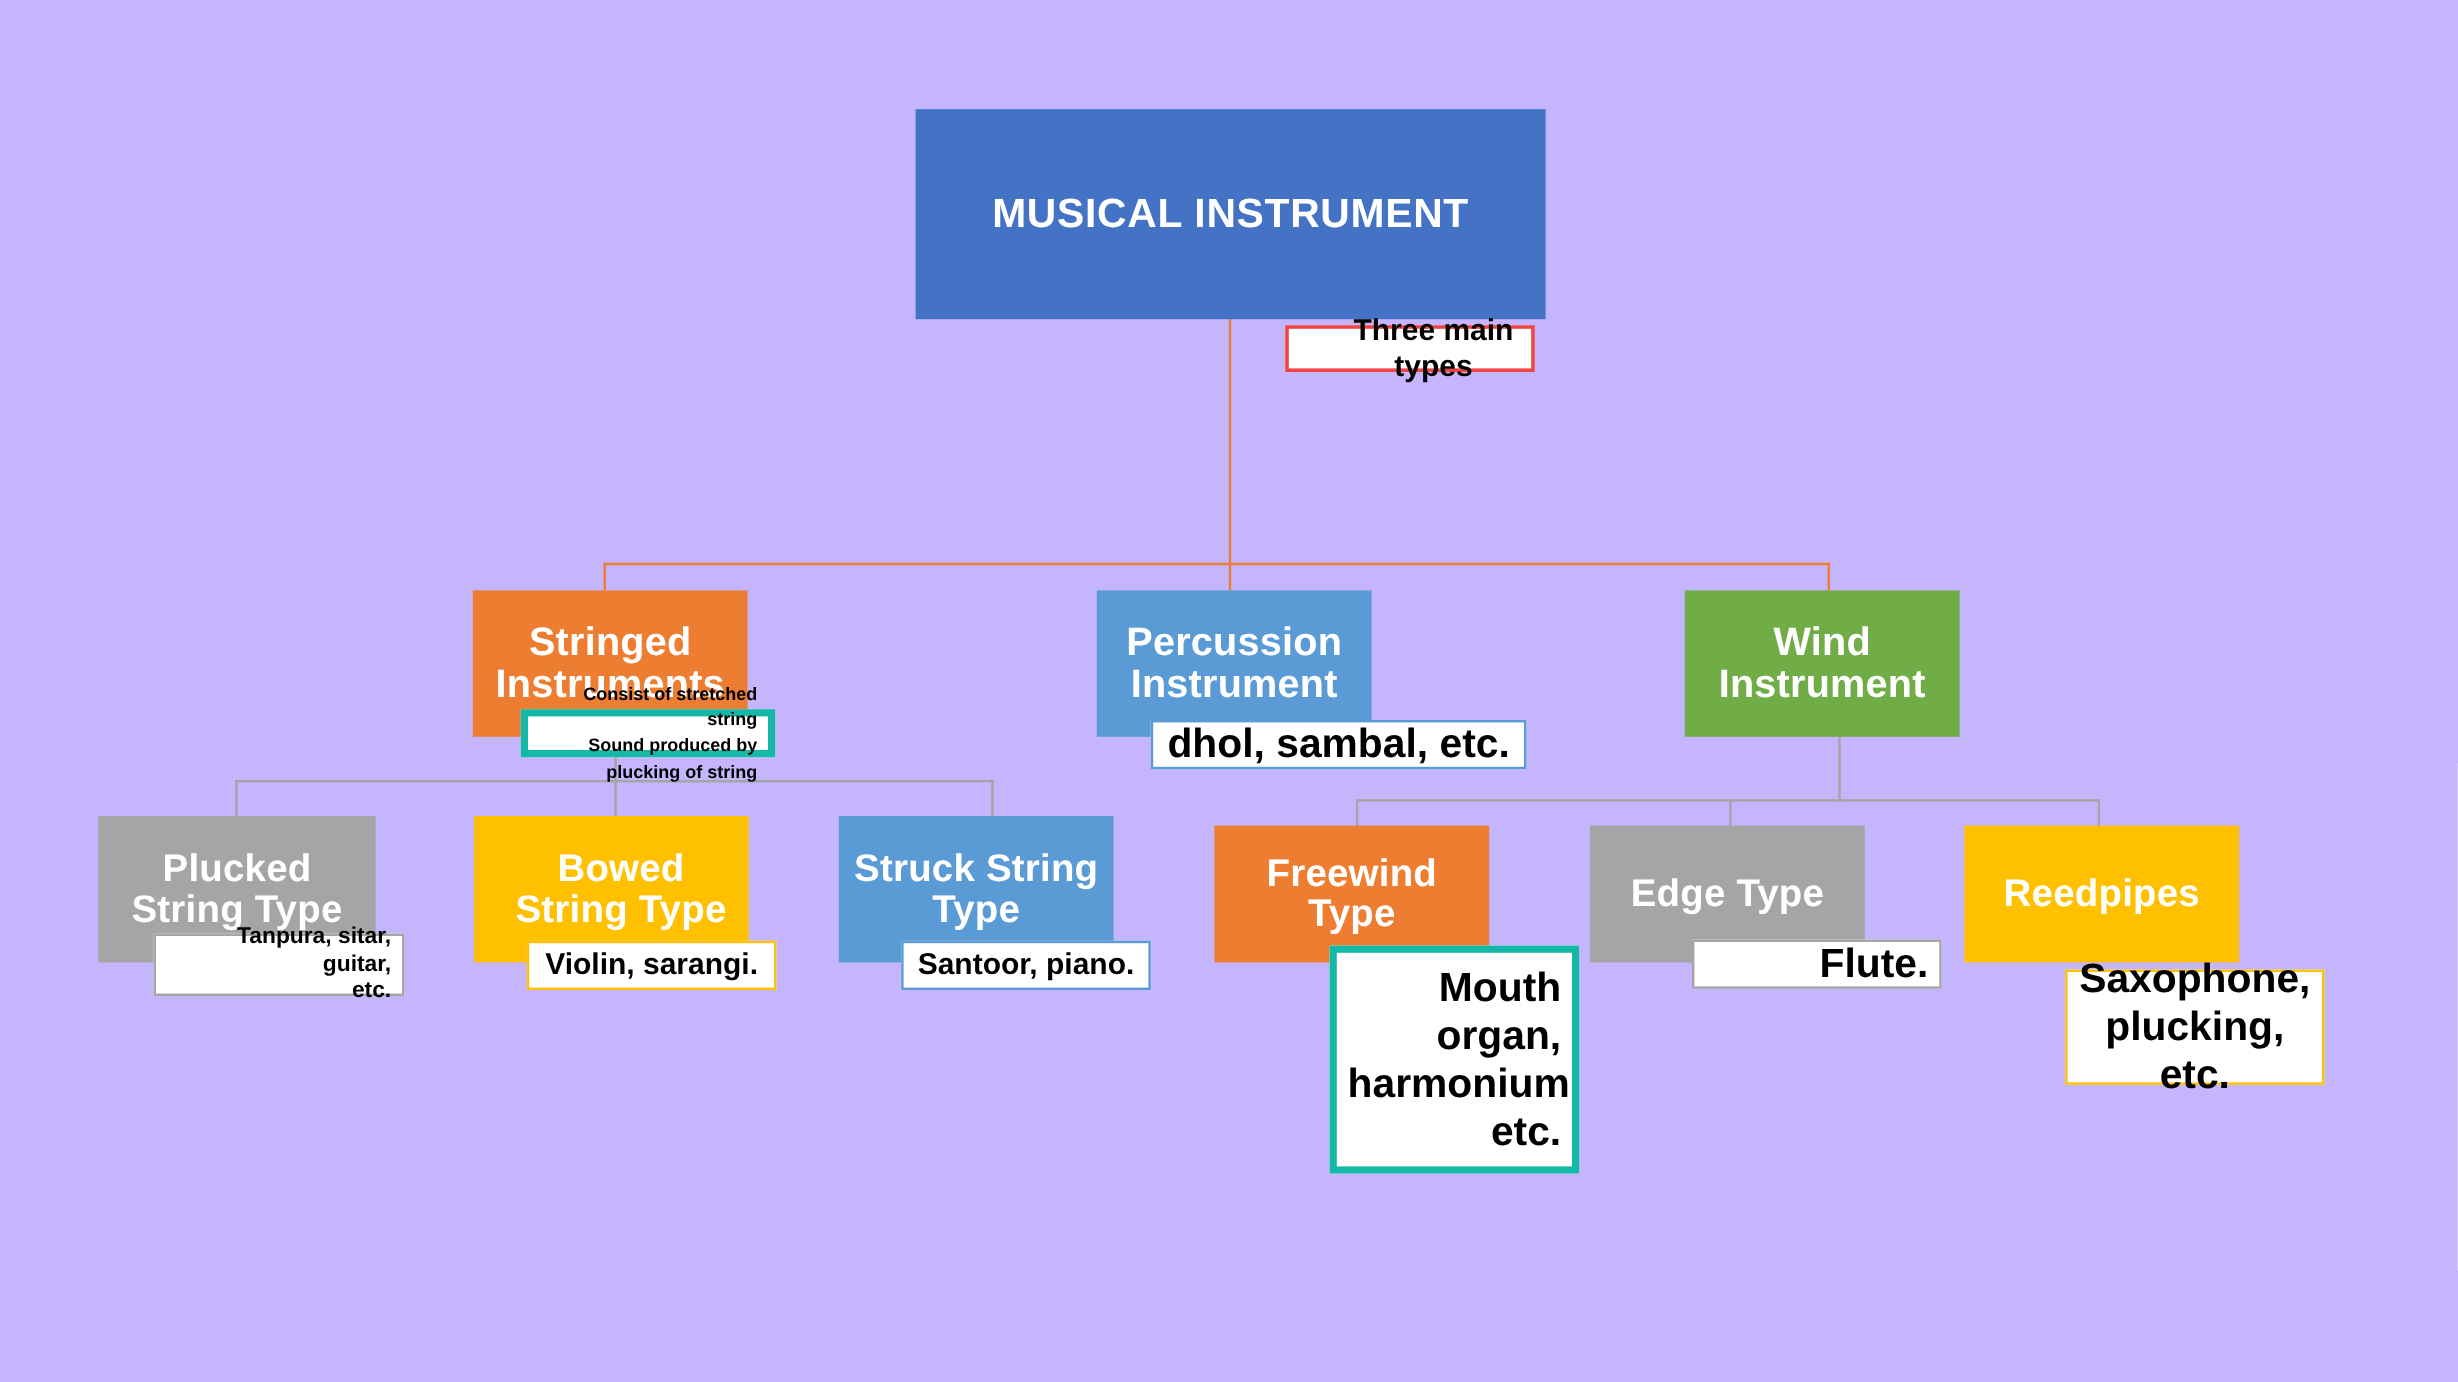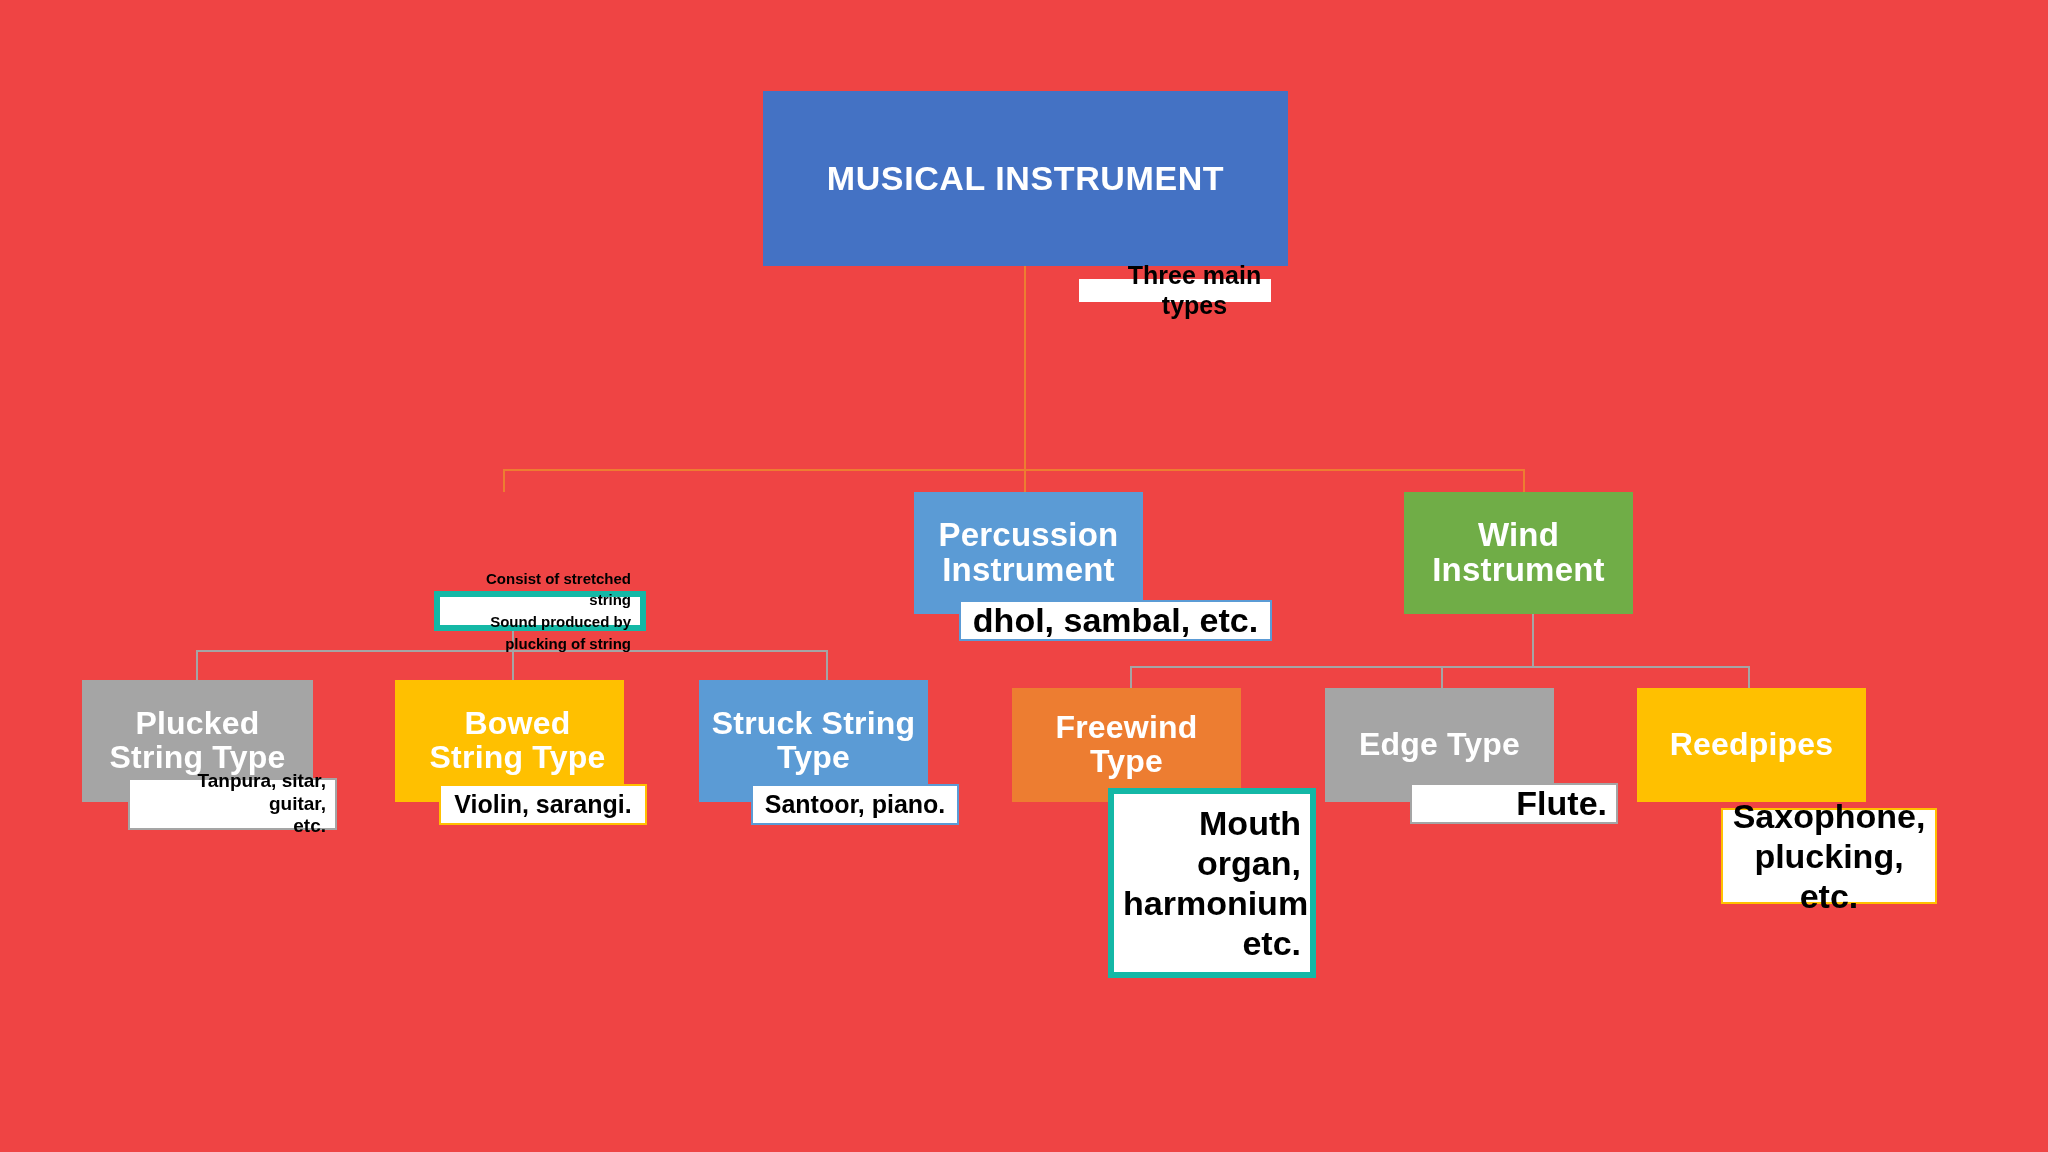--- a/index.html
+++ b/index.html
@@ -1,21 +1,21 @@
 <!DOCTYPE html>
 <html><head>
 <meta charset="utf-8">
 <style>
   html,body{margin:0;padding:0;background:#ffffff;}
   body{
     width:2048px;height:1152px;position:relative;overflow:hidden;
     font-family:"Liberation Sans", sans-serif;
     -webkit-font-smoothing:antialiased;
   }
-  .canvas{position:absolute;inset:0;background:#ef4444;}
+  .canvas{position:absolute;inset:0;background:#c4b5fd;}
 
   
   .conn{position:absolute;}
 
   
   .node{
     position:absolute;
     display:flex;align-items:center;justify-content:center;
     text-align:center;
     color:#ffffff;
@@ -48,21 +48,21 @@
     flex-direction:column;
     justify-content:center;
     line-height:1.18;
     padding:2px 9px;
     box-shadow:0 0 0 0 transparent;
   }
   .note span{display:block;width:100%;}
   .note.r{text-align:right;}
   .note.c{text-align:center;}
   .b-blue{border:2px solid #5B9BD5;}
-  .b-blue-d{border:8px solid #ef4444;padding-left:48px;}
+  .b-blue-d{border:3px solid #ef4444;padding-left:48px;}
   .b-orange{border:6px solid #14b8a6;}
   .b-green{border:2px solid #70AD47;}
   .b-grey{border:2px solid #A5A5A5;}
   .b-yellow{border:2px solid #FFC000;}
 
   .tiny{font-size:15px;line-height:1.45;}
   .nsm{font-size:19px;}
   .nmd{font-size:25px;}
   .nlg{font-size:34px;margin-left:44px;}
 </style>
@@ -92,20 +92,26 @@
   <div class="conn" style="left:1748px;top:666px;width:2px;height:22px;background:#A5A5A5;"></div>
 
   <div class="node root" style="left:763px;top:91px;width:525px;height:175px;">
     <span>MUSICAL INSTRUMENT</span>
   </div>
 
   <div class="note c b-blue-d nmd" style="left:1071px;top:271px;width:208px;height:39px;">
     <span>Three main types</span>
   </div>
 
+  <div class="node orange lvl2" style="left:394px;top:492px;width:229px;height:122px;">
+    <span>
+      <span>Stringed</span>
+      <span>Instruments</span>
+    </span>
+  </div>
   <div class="note r b-orange tiny" style="left:434px;top:591px;width:212px;height:40px;">
     <span>Consist of stretched string</span>
     <span>Sound produced by plucking of string</span>
   </div>
 
   <div class="node blue lvl2" style="left:914px;top:492px;width:229px;height:122px;">
     <span>
       <span>Percussion</span>
       <span>Instrument</span>
     </span>

